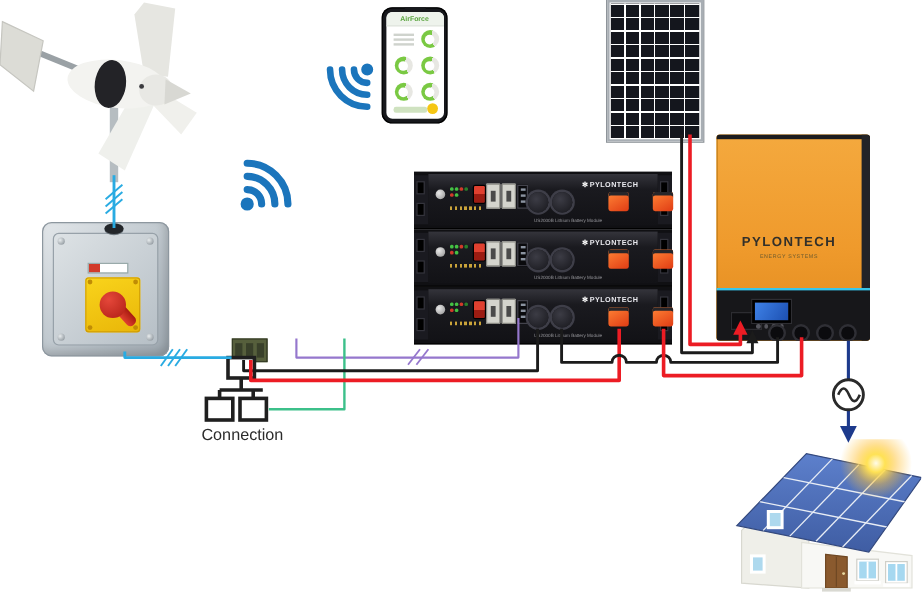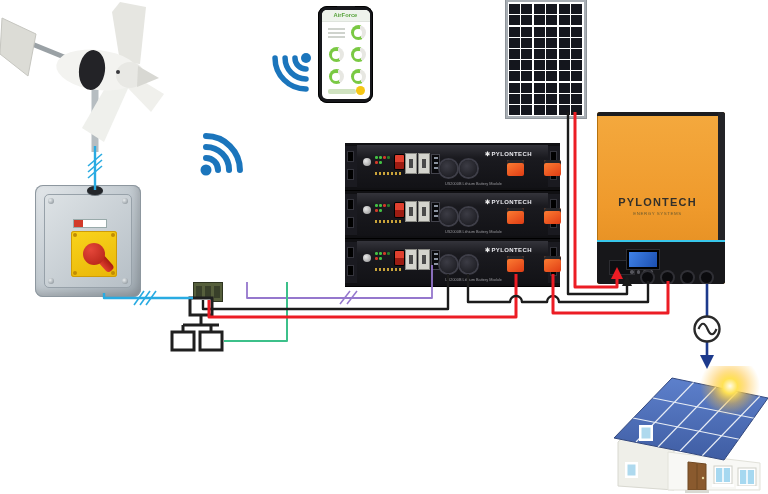--- a/index.html
+++ b/index.html
@@ -366,20 +366,21 @@
       <rect x="30" y="6" width="22" height="17"></rect>
       <line x1="41" y1="23" x2="41" y2="33"></line>
       <line x1="23" y1="33" x2="59" y2="33"></line>
       <line x1="23" y1="33" x2="23" y2="40"></line>
       <line x1="51" y1="33" x2="51" y2="40"></line>
       <rect x="12" y="40" width="22" height="18"></rect>
       <rect x="40" y="40" width="22" height="18"></rect>
     </g>
   </svg>
   <div class="abs ethlabel">
+    <div>Connection</div>
   </div>
 
   <svg class="layer" style="left:612px;top:366px;" width="156" height="128" viewBox="0 0 156 128">
     <defs>
       <linearGradient id="roofG" x1="0" y1="0" x2="0" y2="1">
         <stop offset="0" stop-color="#5d80cc"></stop>
           <stop offset="1" stop-color="#3f5da3"></stop>
       </linearGradient>
       <radialGradient id="sunG">
         <stop offset="0" stop-color="#fffbe8"></stop>

